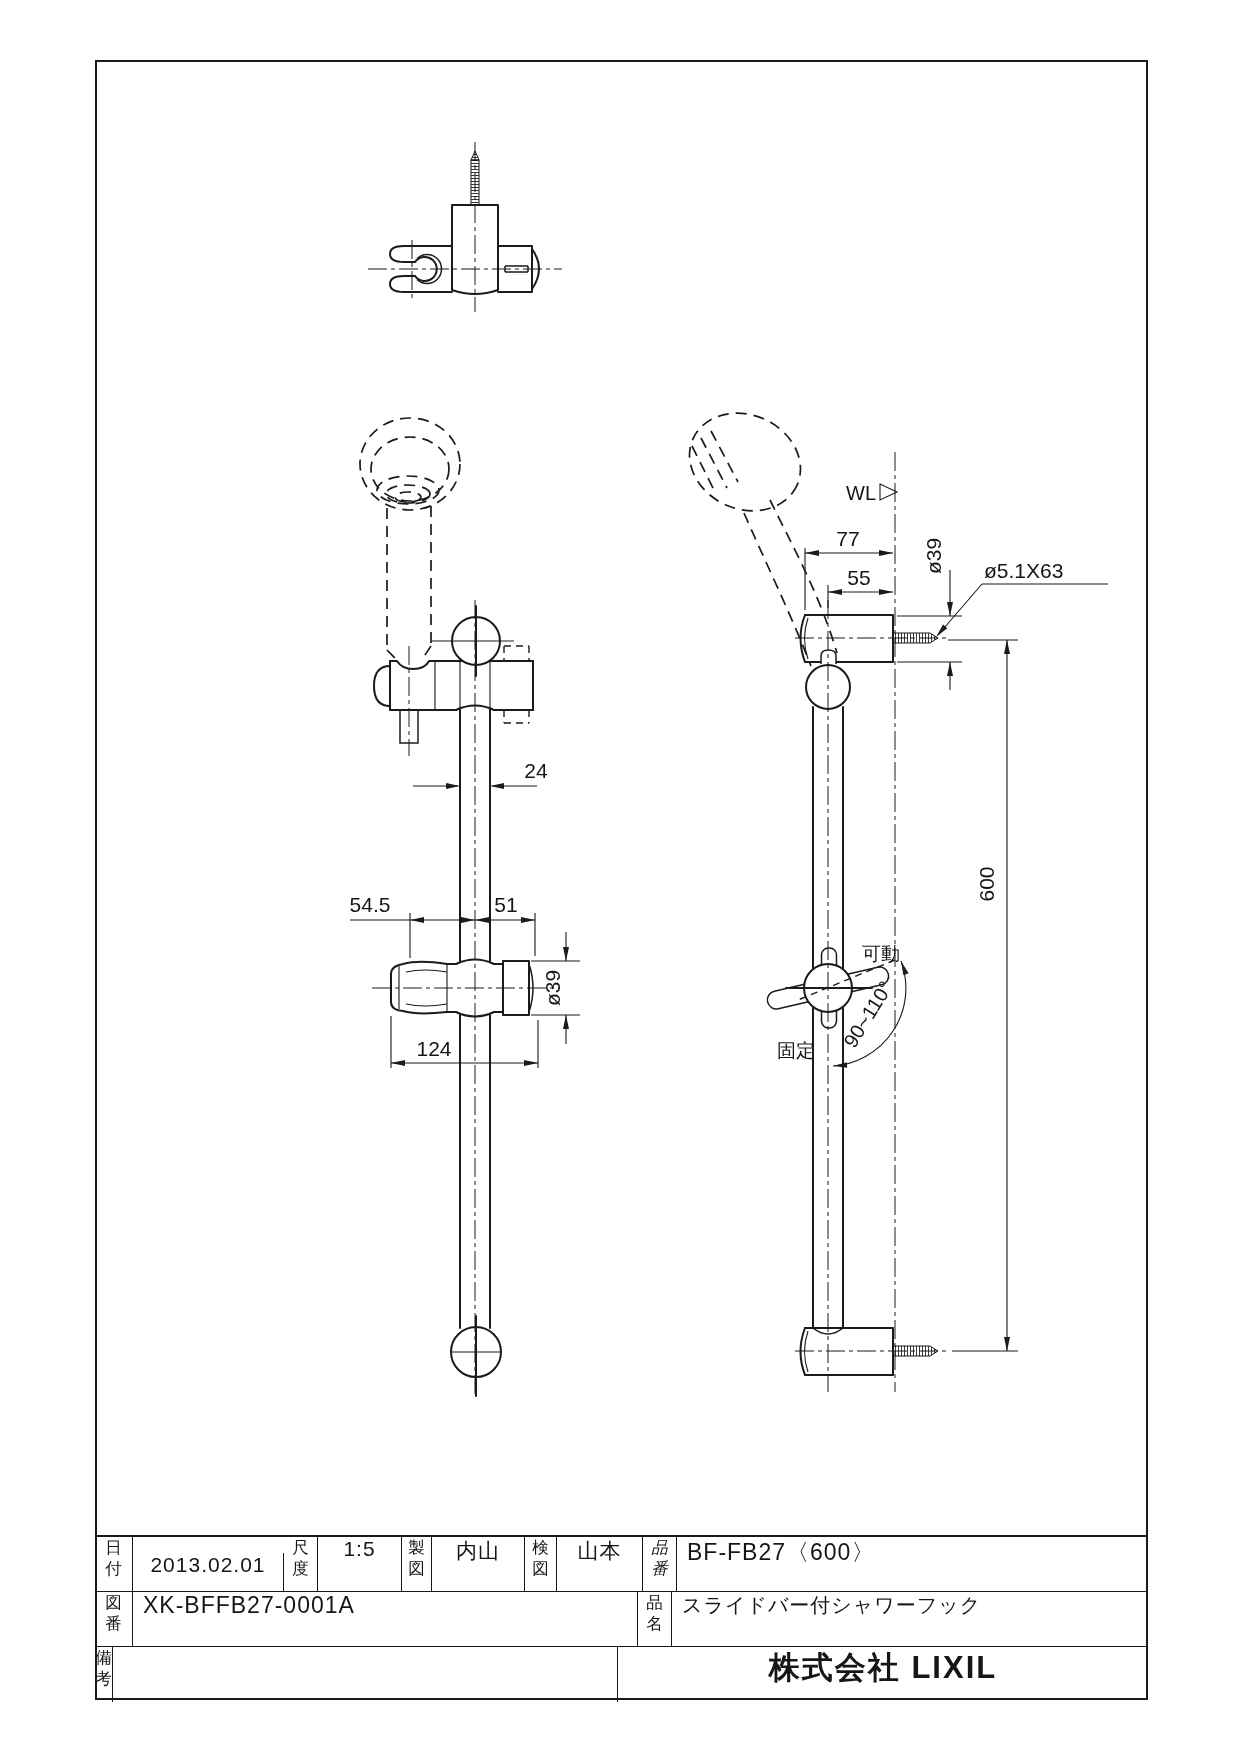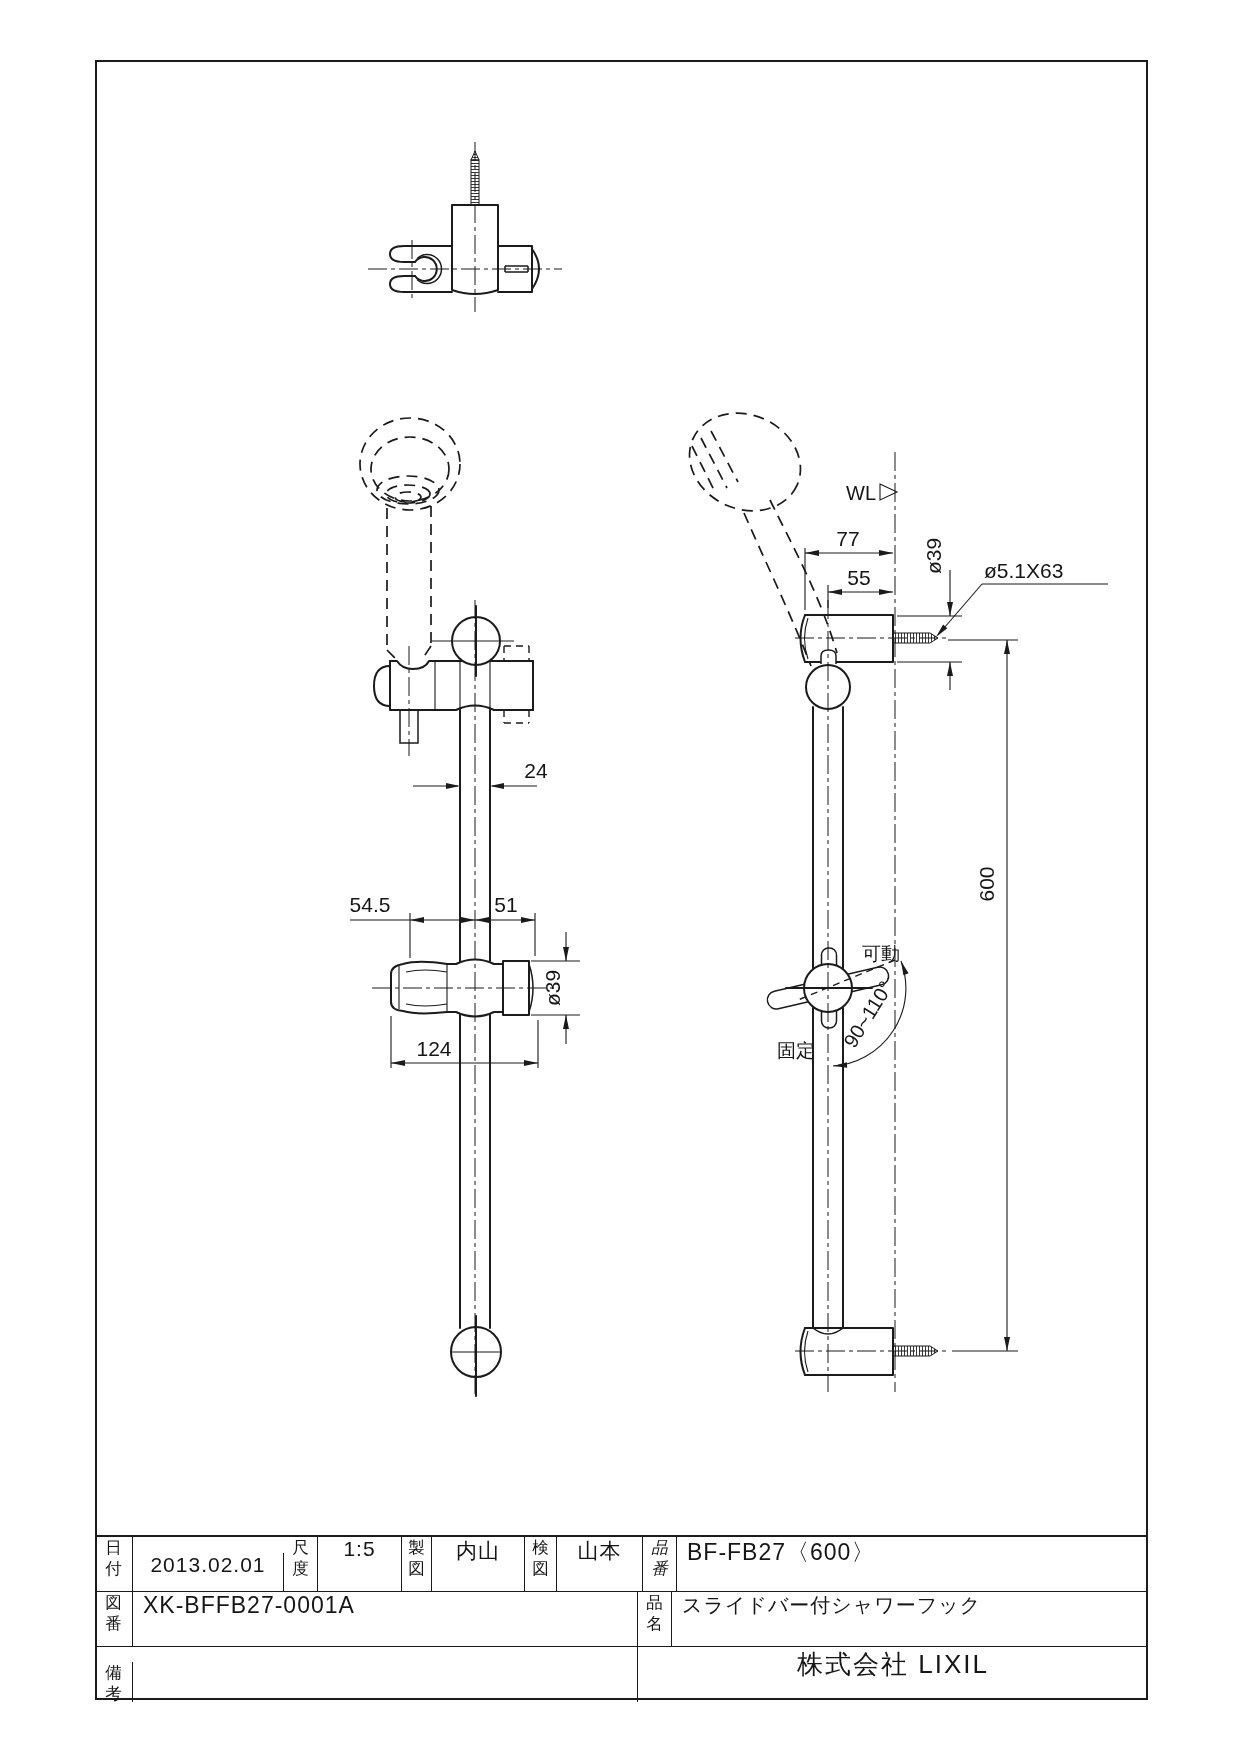--- a/index.html
+++ b/index.html
@@ -29,21 +29,21 @@
   .trow:last-child{border-bottom:none;}
   .tcell{box-sizing:border-box;border-right:1.6px solid #1b1b1b;display:flex;
          align-items:flex-start;overflow:hidden;}
   .tcell.last{border-right:none;}
   .vlab{justify-content:center;}
   .vlab span{display:block;width:1.06em;font-size:16.5px;line-height:1.3;
              word-break:break-all;text-align:center;}
   .tval{font-size:21px;justify-content:center;letter-spacing:1px;white-space:nowrap;}
   .tval.left{justify-content:flex-start;padding-left:10px;}
   .big{font-size:23px;}
-  .company{justify-content:center;font-weight:400;font-size:26px;letter-spacing:2px;}
+  .company{justify-content:center;font-weight:700;font-size:31px;letter-spacing:2px;}
 </style>
 </head>
 <body>
 
 <div id="sheet">
   <div id="frame"></div>
 
   <svg width="1240" height="1754" viewBox="0 0 1240 1754">
     <defs>
       <pattern id="thrH" width="10" height="3" patternUnits="userSpaceOnUse">
@@ -247,20 +247,20 @@
       <div class="tcell vlab" style="width:38px;">
           <span>図番</span>
         </div>
       <div class="tcell tval left big" style="width:505px;">XK-BFFB27-0001A</div>
       <div class="tcell vlab" style="width:34px;">
           <span>品名</span>
         </div>
       <div class="tcell tval left last" style="flex:1;font-size:20px;">スライドバー付シャワーフック</div>
     </div>
     <div class="trow">
-      <div class="tcell vlab" style="width:38px;margin-top:15px;">
+      <div class="tcell vlab" style="width:18px;">
           <span>備考</span>
         </div>
       <div class="tcell tval left" style="width:505px;"></div>
       <div class="tcell company last" style="flex:1;">株式会社 LIXIL</div>
     </div>
   </div>
 </div>
 
 </body></html>

